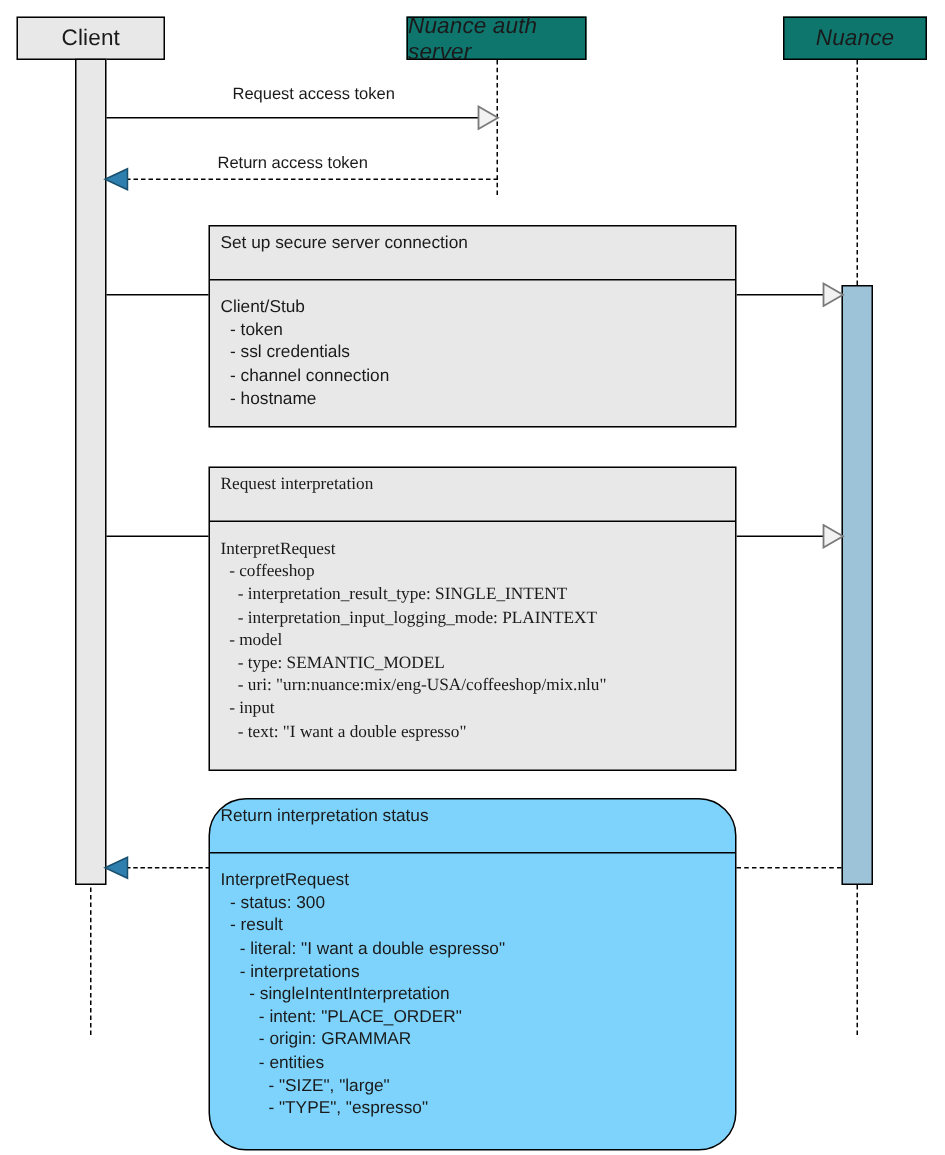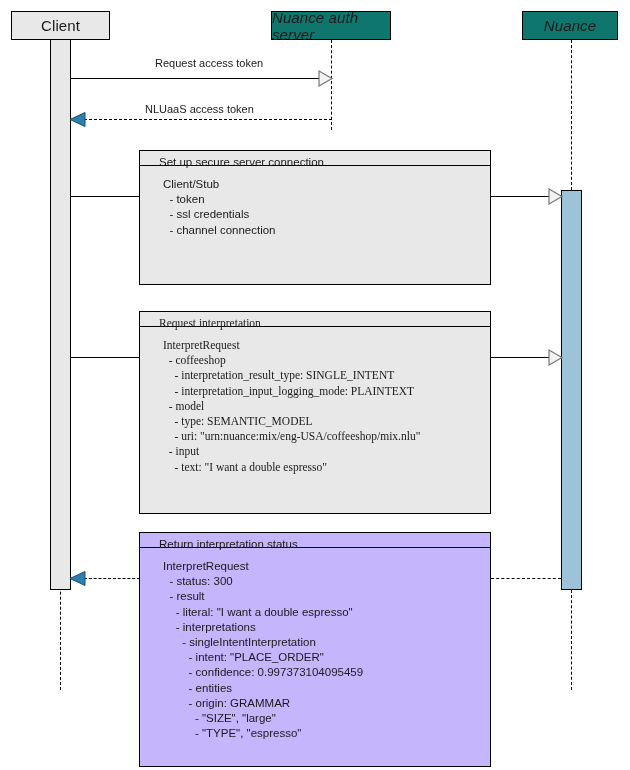--- a/index.html
+++ b/index.html
@@ -72,41 +72,40 @@
     position: absolute;
   }
 
   
   .fragment {
     position: absolute;
     box-sizing: border-box;
     border: 1px solid #000000;
   }
   .fragment.grey { background: #E8E8E8; }
-  .fragment.blue { background: #c4b5fd; }
+  .fragment.blue { background: #7dd3fc; border-radius: 25px; }
   .fragment .frag-title {
     box-sizing: border-box;
-    height: 15px;
+    height: 36px;
     line-height: 22px;
-    padding-left: 19px;
+    padding-left: 7px;
     font-size: 11.5px;
     color: #1a1a1a;
     border-bottom: 1px solid #000000;
     white-space: nowrap;
   }
   .fragment .frag-body {
     box-sizing: border-box;
     padding: 11px 7px 7px 7px;
     font-size: 11.5px;
     color: #1a1a1a;
     line-height: 15.2px;
   }
   .fragment .frag-body .ln {
     white-space: pre;
-    margin-left: 16px;
   }
 </style>
 </head>
 <body>
 
 <div id="canvas">
 
   <div class="lifeline" style="left:60px; top:40px; height:650px;"></div>
   <div class="lifeline" style="left:331px; top:40px; height:90px;"></div>
   <div class="lifeline" style="left:571px; top:40px; height:150px;"></div>
@@ -130,21 +129,21 @@
 
   <div class="msgline" style="left:71px; top:78px; width:251px;"></div>
   <div class="msglabel" style="left:140px; top:57px;margin-left:15px;">Request access token</div>
   <div class="arrowhead" style="left:318px; top:70px;">
     <svg width="16" height="17" viewBox="0 0 16 17">
       <polygon points="1,1 14,8.5 1,16" fill="#F2F2F2" stroke="#7a7a7a" stroke-width="1.2"></polygon>
     </svg>
   </div>
 
   <div class="msgline dashed" style="left:84px; top:119px; width:248px;"></div>
-  <div class="msglabel" style="left:145px; top:103px;">NLUaaS access token</div>
+  <div class="msglabel" style="left:145px; top:103px;">Return access token</div>
   <div class="arrowhead" style="left:68px; top:111px;">
     <svg width="18" height="17" viewBox="0 0 18 17">
       <polygon points="2,8.5 17,1.5 17,15.5" fill="#2E7EAE" stroke="#19506E" stroke-width="1"></polygon>
     </svg>
   </div>
 
   <div class="msgline" style="left:71px; top:196px; width:69px;"></div>
   <div class="msgline" style="left:491px; top:196px; width:62px;"></div>
   <div class="arrowhead" style="left:548px; top:188px;">
     <svg width="16" height="17" viewBox="0 0 16 17">
@@ -152,20 +151,21 @@
     </svg>
   </div>
 
   <div class="fragment grey" style="left:139px; top:150px; width:352px; height:135px;">
     <div class="frag-title">Set up secure server connection</div>
     <div class="frag-body">
       <div class="ln">Client/Stub</div>
       <div class="ln">  - token</div>
       <div class="ln">  - ssl credentials</div>
       <div class="ln">  - channel connection</div>
+      <div class="ln">  - hostname</div>
     </div>
   </div>
 
   <div class="msgline" style="left:71px; top:357px; width:69px;"></div>
   <div class="msgline" style="left:491px; top:357px; width:62px;"></div>
   <div class="arrowhead" style="left:548px; top:349px;">
     <svg width="16" height="17" viewBox="0 0 16 17">
       <polygon points="1,1 14,8.5 1,16" fill="#F2F2F2" stroke="#7a7a7a" stroke-width="1.2"></polygon>
     </svg>
   </div>
@@ -196,21 +196,20 @@
   <div class="fragment blue" style="left:139px; top:532px; width:352px; height:235px;">
     <div class="frag-title">Return interpretation status</div>
     <div class="frag-body">
       <div class="ln">InterpretRequest</div>
       <div class="ln">  - status: 300</div>
       <div class="ln">  - result</div>
       <div class="ln">    - literal: "I want a double espresso"</div>
       <div class="ln">    - interpretations</div>
       <div class="ln">      - singleIntentInterpretation</div>
       <div class="ln">        - intent: "PLACE_ORDER"</div>
-      <div class="ln">        - confidence: 0.997373104095459</div>
+      <div class="ln">        - origin: GRAMMAR</div>
       <div class="ln">        - entities</div>
-      <div class="ln">        - origin: GRAMMAR</div>
       <div class="ln">          - "SIZE", "large"</div>
       <div class="ln">          - "TYPE", "espresso"</div>
     </div>
   </div>
 
 </div>
 
 </body></html>

